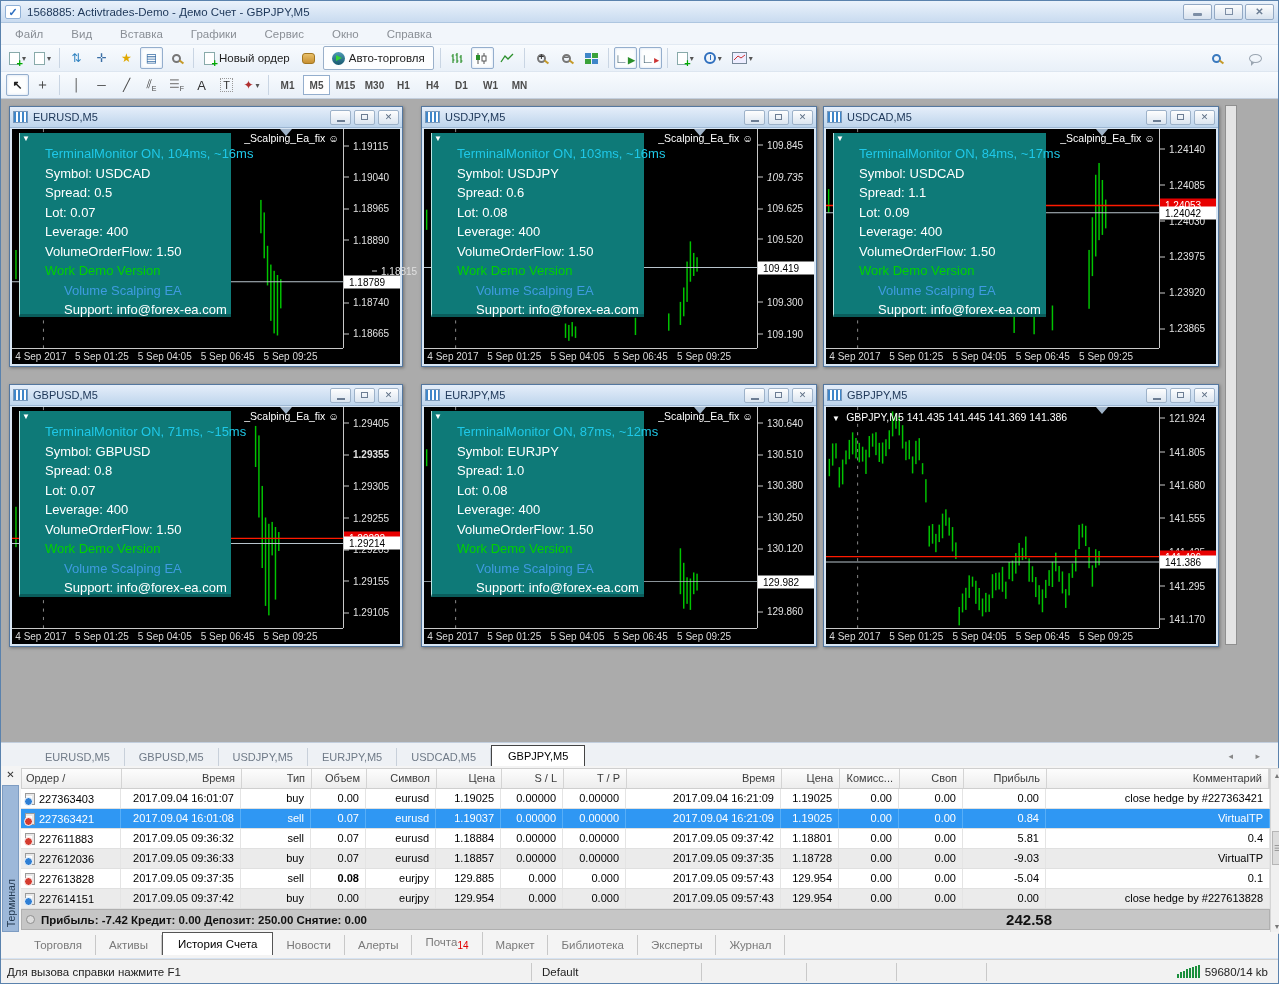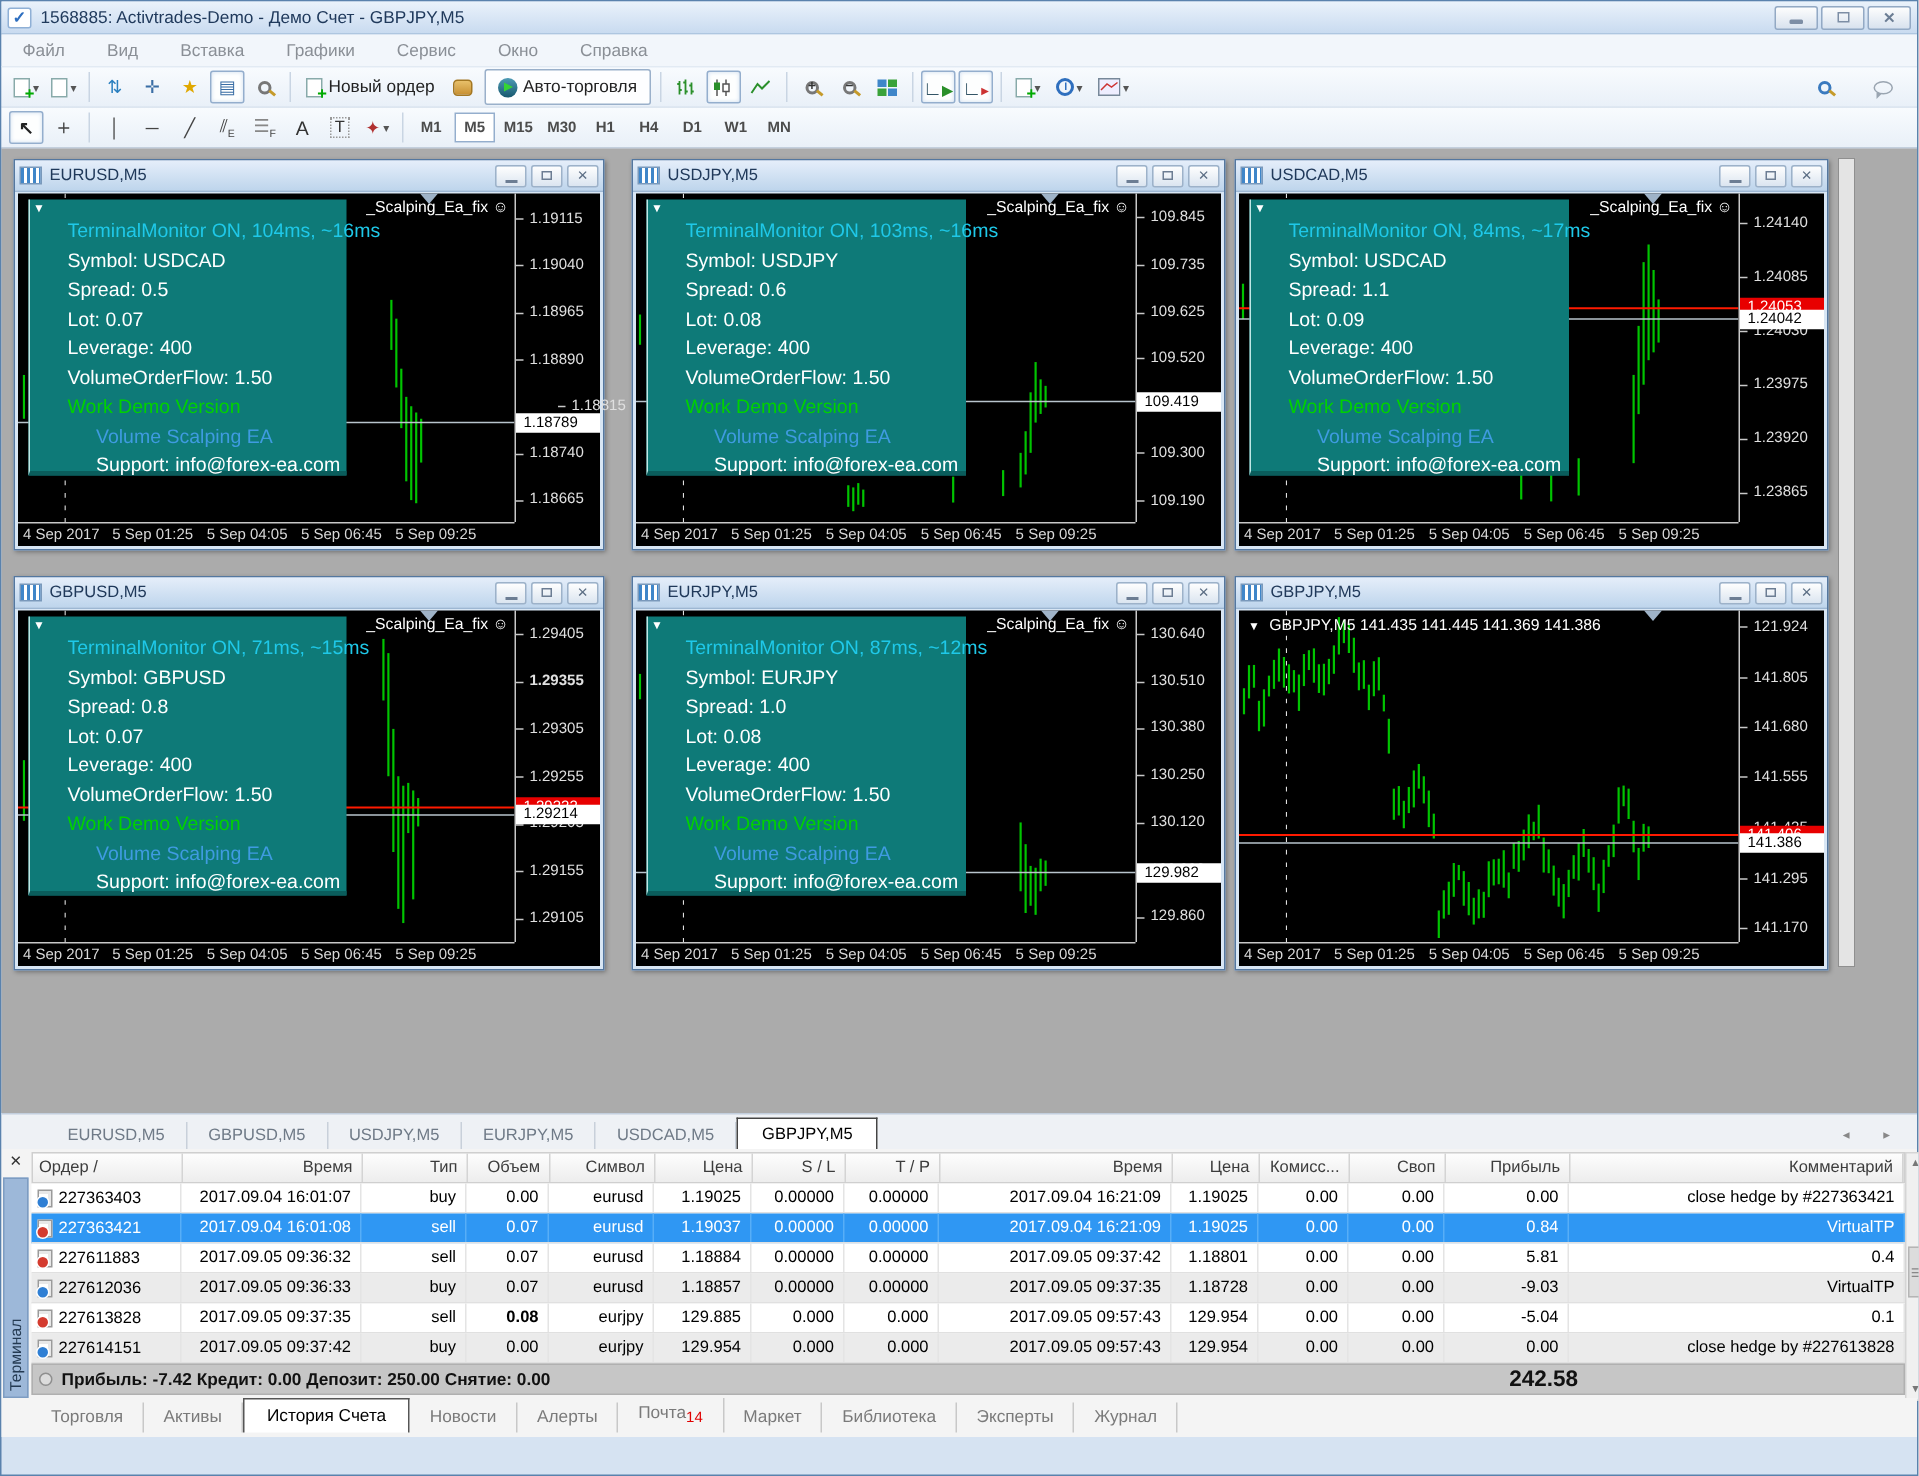--- a/index.html
+++ b/index.html
@@ -443,21 +443,21 @@
               <div class="ea-line" style="color: rgb(255, 255, 255);">Leverage: 400</div>
               <div class="ea-line" style="color: rgb(255, 255, 255);">VolumeOrderFlow: 1.50</div>
               <div class="ea-line" style="color: rgb(0, 210, 0);">Work Demo Version</div>
               <div class="ea-line ind" style="color: rgb(63, 155, 224);">Volume Scalping EA</div>
               <div class="ea-line ind" style="color: rgb(255, 255, 255);">Support: info@forex-ea.com</div>
             </div>
             <div class="ea-label">_Scalping_Ea_fix ☺</div>
           </div>
           <div class="scale">
             <span class="tick" style="top: 7.23684%;">109.845</span>
-            <span class="tick" style="top: 21.7105%;">109.735</span>
+            <span class="tick" style="top: 21.7105%; font-style: italic;">109.735</span>
             <span class="tick" style="top: 36.1842%;">109.625</span>
             <span class="tick" style="top: 50%;">109.520</span>
             <span class="tick" style="top: 64.4737%;">109.410</span>
             <span class="tick" style="top: 78.9474%;">109.300</span>
             <span class="tick" style="top: 93.4211%;">109.190</span>
             <span class="pbox bid" style="top: 63.2895%;">109.419</span>
           </div>
           <div class="taxis" style="right: 57px;">
             <span style="left: 1%;">4 Sep 2017</span>
             <span style="left: 19%;">5 Sep 01:25</span>
@@ -950,13 +950,34 @@
         <span class="ttab">Новости</span>
         <span class="ttab">Алерты</span>
         <span class="ttab">Почта<sub>14</sub></span>
         <span class="ttab">Маркет</span>
         <span class="ttab">Библиотека</span>
         <span class="ttab">Эксперты</span>
         <span class="ttab">Журнал</span>
       </div>
   </div>
 
+  <div class="statusbar">
+    <span class="sb-help">Для вызова справки нажмите F1</span>
+    <span class="sb-cell sb-default">Default</span>
+    <span class="sb-cell sb-empty1"></span>
+    <span class="sb-cell sb-empty2"></span>
+    <span class="sb-cell sb-empty3"></span>
+    <span class="sb-cell sb-empty4"></span>
+    <span class="sb-conn">
+      <span class="bars">
+          <i style="height:4px"></i>
+          <i style="height:6px"></i>
+          <i style="height:7px"></i>
+          <i style="height:9px"></i>
+          <i style="height:10px"></i>
+          <i style="height:11px"></i>
+          <i style="height:12px"></i>
+          <i style="height:13px"></i>
+        </span>
+      <span>59680/14 kb</span>
+    </span>
+  </div>
 </div>
 
 </body></html>

